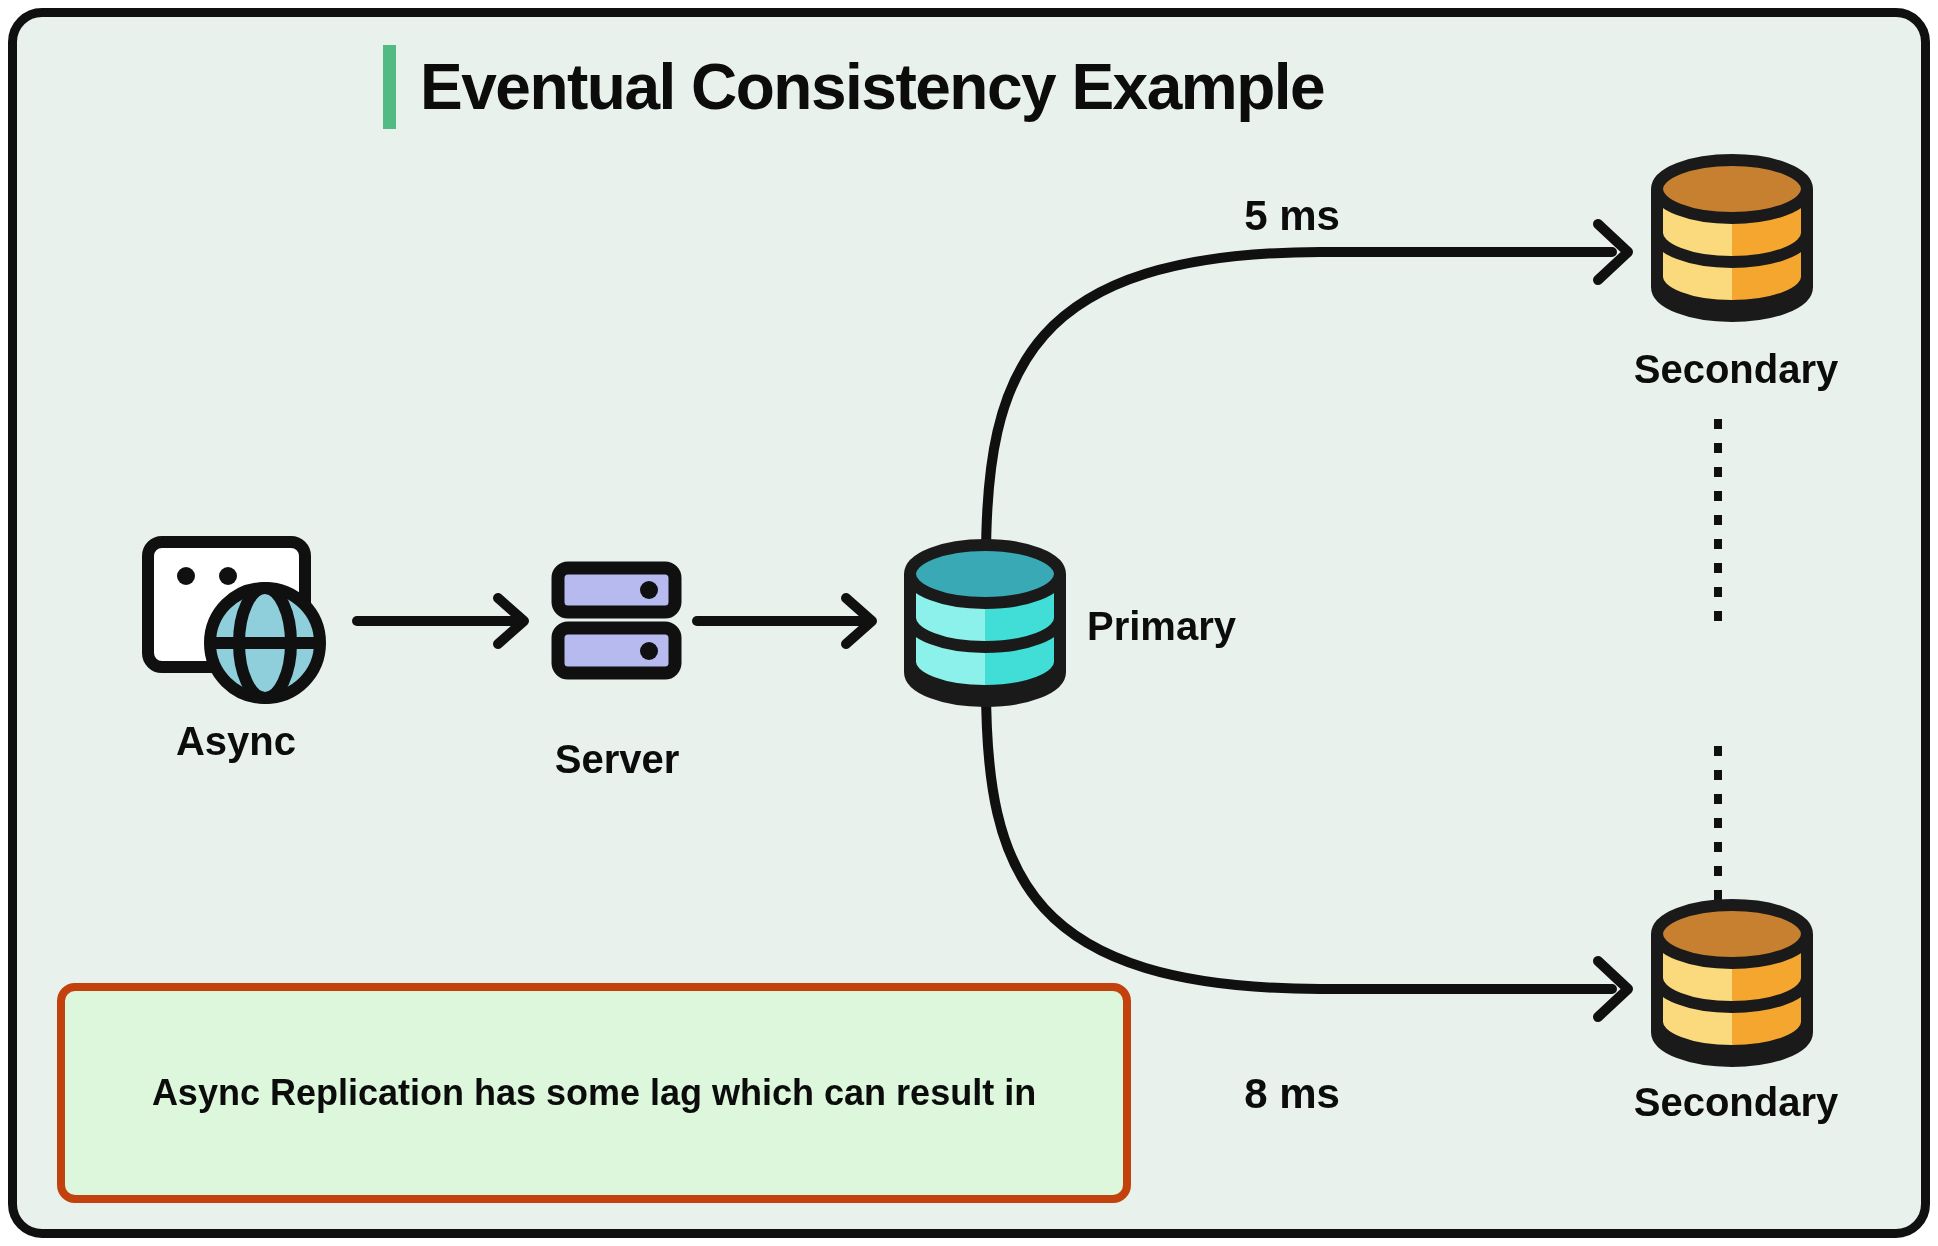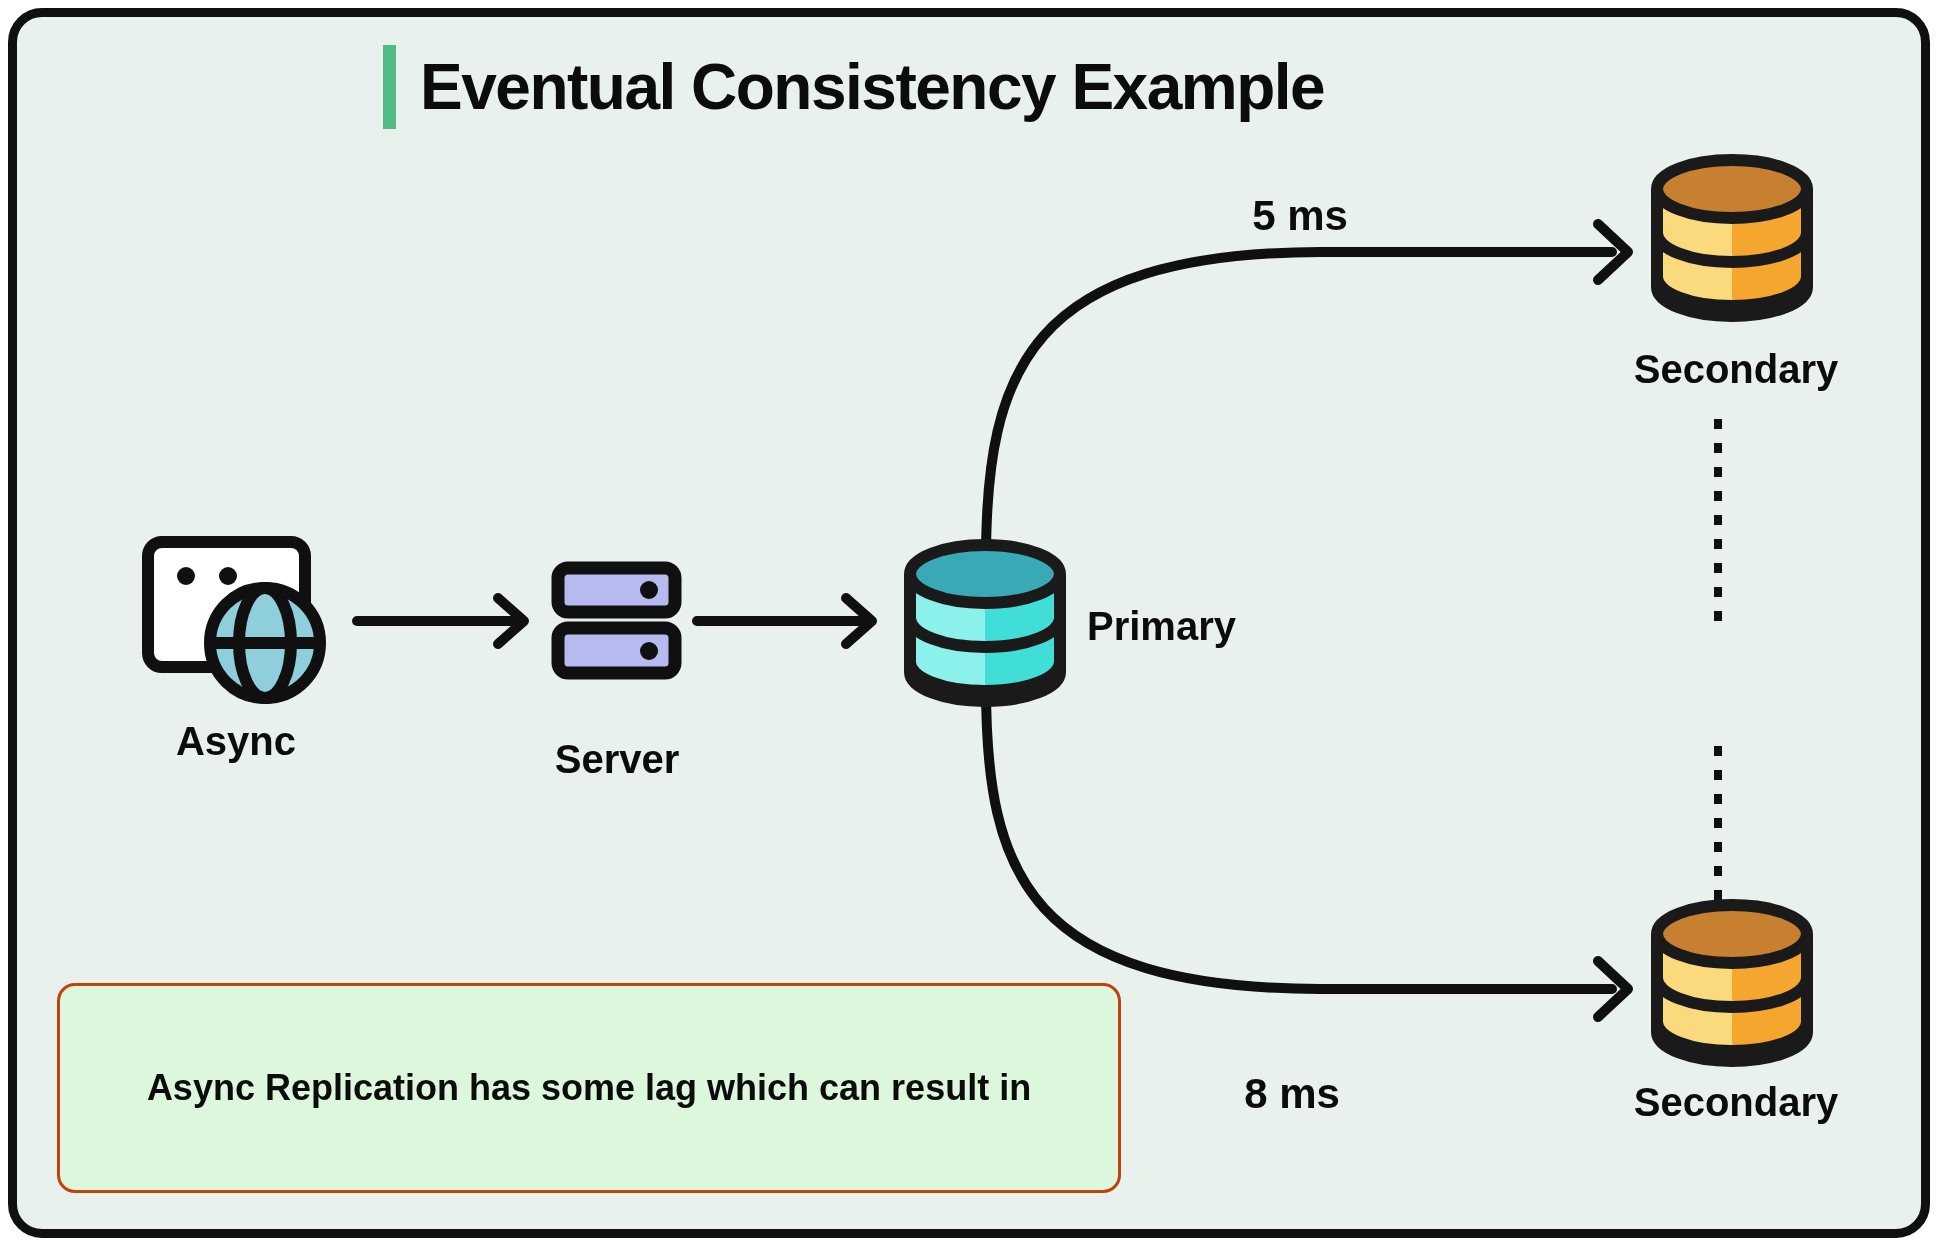--- a/index.html
+++ b/index.html
@@ -8,21 +8,21 @@
   .frame{position:absolute;left:8px;top:8px;right:8px;bottom:8px;background:#e9f1ec;border:9px solid #101010;border-radius:34px;}
   .layer{position:absolute;left:0;top:0;width:1938px;height:1246px;pointer-events:none;}
   .label{position:absolute;color:#0c0c0c;font-weight:bold;white-space:nowrap;}
   .node-label{font-size:40px;transform:translate(-50%,-50%);text-align:left;}
   .latency-label{font-size:42px;transform:translate(-50%,-50%);}
   .title{font-size:64px;letter-spacing:-1.5px;}
   .accent-bar{position:absolute;left:383px;top:45px;width:13px;height:84px;background:#52bb83;}
   .ec-label{position:absolute;left:1732px;top:676px;transform:translate(-50%,-50%);
             font-size:40px;font-weight:bold;color:#0c0c0c;text-align:center;line-height:1.15;}
   .note-box{position:absolute;left:57px;top:983px;width:1058px;height:204px;background:#dcf7dc;
-            border:3px solid #c2410c;border-radius:18px;display:flex;align-items:center;justify-content:center;}
+            border:8px solid #c2410c;border-radius:18px;display:flex;align-items:center;justify-content:center;}
   .note-text{font-size:36px;font-weight:bold;color:#0c0c0c;text-align:center;line-height:1.3;}
 </style>
 </head>
 <body>
 
 <div class="stage">
   <div class="frame"></div>
 
   <svg class="layer" viewBox="0 0 1938 1246">
     <defs>
@@ -106,21 +106,21 @@
 
   <div class="accent-bar"></div>
   <div class="label title" style="left:420px;top:50px;">Eventual Consistency Example</div>
 
   <div class="label node-label" style="left:236px;top:741px;">Async</div>
   <div class="label node-label" style="left:617px;top:741px;margin-top:18px;">Server</div>
   <div class="label node-label" style="left:1087px;top:626px;transform:translate(0,-50%);text-align:center;">Primary</div>
   <div class="label node-label" style="left:1736px;top:369px;">Secondary</div>
   <div class="label node-label" style="left:1736px;top:1102px;">Secondary</div>
 
-  <div class="label latency-label" style="left:1292px;top:216px;margin-left:8px;">5 ms</div>
+  <div class="label latency-label" style="left:1292px;top:216px;">5 ms</div>
   <div class="label latency-label" style="left:1292px;top:1094px;">8 ms</div>
 
 
   <div class="note-box">
     <div class="note-text">
       <div>Async Replication has some lag which can result in</div>
     </div>
   </div>
 </div>
 

